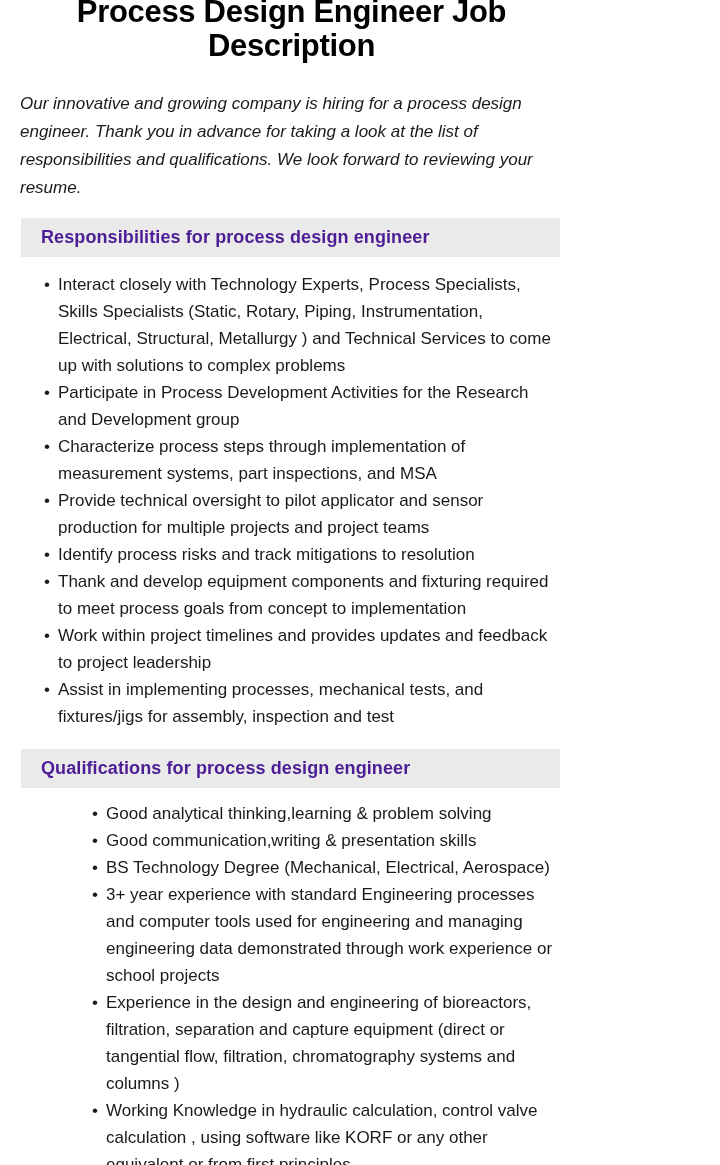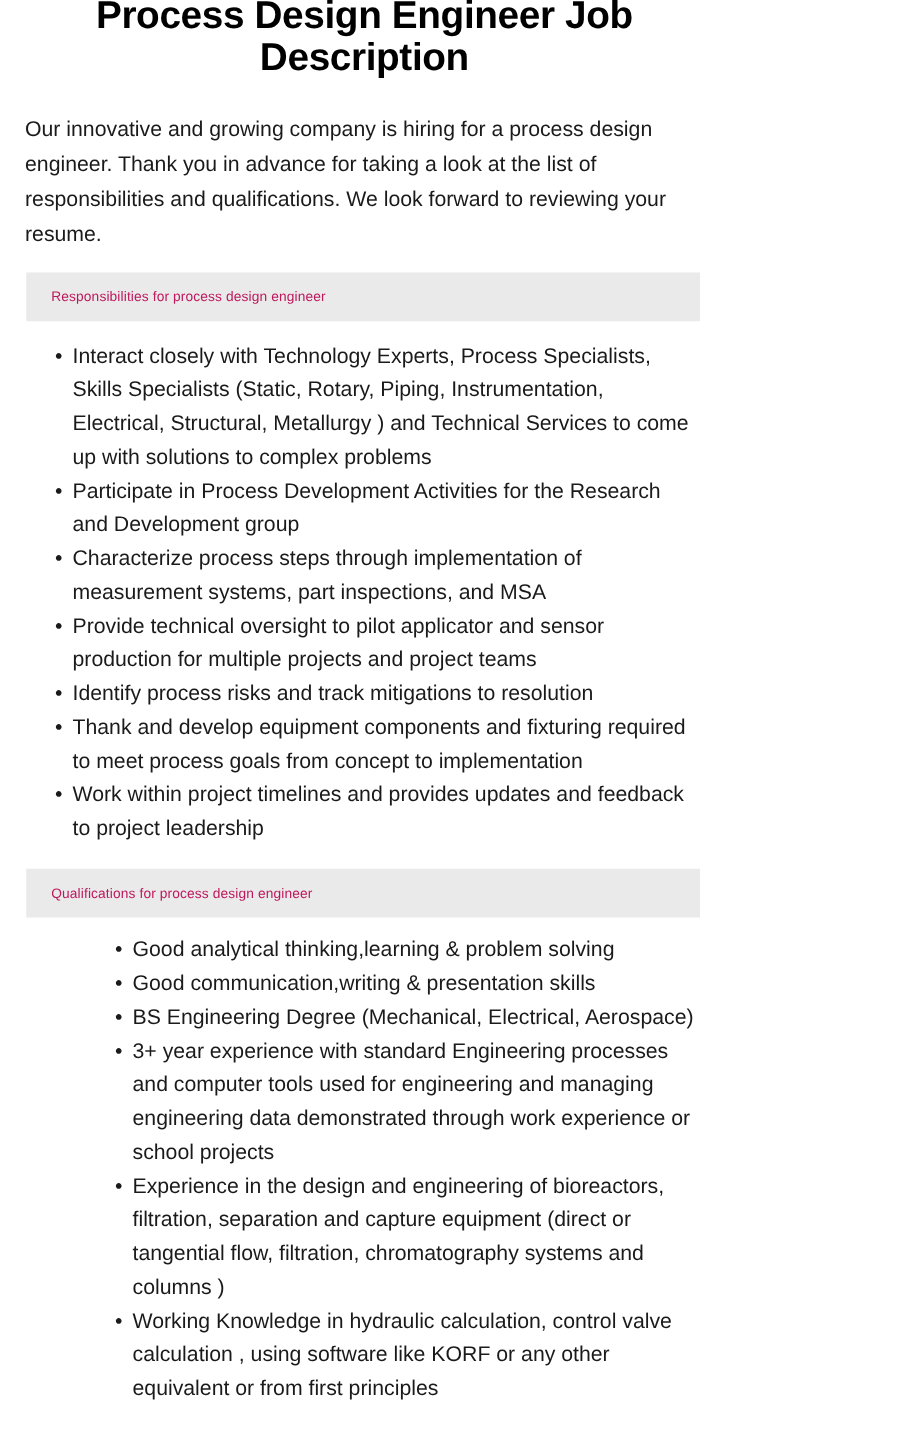--- a/index.html
+++ b/index.html
@@ -30,36 +30,37 @@
     position: relative;
     top: -5px;
     color: #000000;
   }
   .intro {
     margin: 0;
     padding: 22px 26px 0 20px;
     font-size: 17px;
     line-height: 28px;
     color: #1a1a1a;
+    font-style: italic;
   }
   .section {
     margin-top: 16px;
   }
   .section-header {
     background: #eaeaea;
     margin: 0 23px 0 21px;
     height: 39px;
     display: flex;
     align-items: center;
     padding-left: 20px;
   }
   .section-header-text {
-    font-size: 11px;
-    font-weight: normal;
-    color: #be185d;
+    font-size: 18px;
+    font-weight: bold;
+    color: #4c1d95;
     letter-spacing: 0.1px;
   }
   ul.bullets {
     list-style: none;
     margin: 0;
     padding: 0;
     padding-top: 14px;
   }
   ul.bullets li {
     position: relative;
@@ -96,30 +97,31 @@
       <span class="section-header-text">Responsibilities for process design engineer</span>
     </div>
     <ul class="bullets">
       <li>Interact closely with Technology Experts, Process Specialists, Skills Specialists (Static, Rotary, Piping, Instrumentation, Electrical, Structural, Metallurgy ) and Technical Services to come up with solutions to complex problems</li>
       <li>Participate in Process Development Activities for the Research and Development group</li>
       <li>Characterize process steps through implementation of measurement systems, part inspections, and MSA</li>
       <li>Provide technical oversight to pilot applicator and sensor production for multiple projects and project teams</li>
       <li>Identify process risks and track mitigations to resolution</li>
       <li>Thank and develop equipment components and fixturing required to meet process goals from concept to implementation</li>
       <li>Work within project timelines and provides updates and feedback to project leadership</li>
+      <li>Assist in implementing processes, mechanical tests, and fixtures/jigs for assembly, inspection and test</li>
     </ul>
   </div>
 
   <div class="section section-qualifications">
     <div class="section-header">
       <span class="section-header-text">Qualifications for process design engineer</span>
     </div>
     <ul class="bullets">
       <li>Good analytical thinking,learning &amp; problem solving</li>
       <li>Good communication,writing &amp; presentation skills</li>
-      <li>BS Engineering Degree (Mechanical, Electrical, Aerospace)</li>
+      <li>BS Technology Degree (Mechanical, Electrical, Aerospace)</li>
       <li>3+ year experience with standard Engineering processes and computer tools used for engineering and managing engineering data demonstrated through work experience or school projects</li>
       <li>Experience in the design and engineering of bioreactors, filtration, separation and capture equipment (direct or tangential flow, filtration, chromatography systems and columns )</li>
       <li>Working Knowledge in hydraulic calculation, control valve calculation , using software like KORF or any other equivalent or from first principles</li>
     </ul>
   </div>
 
 </div>
 
 </body></html>

